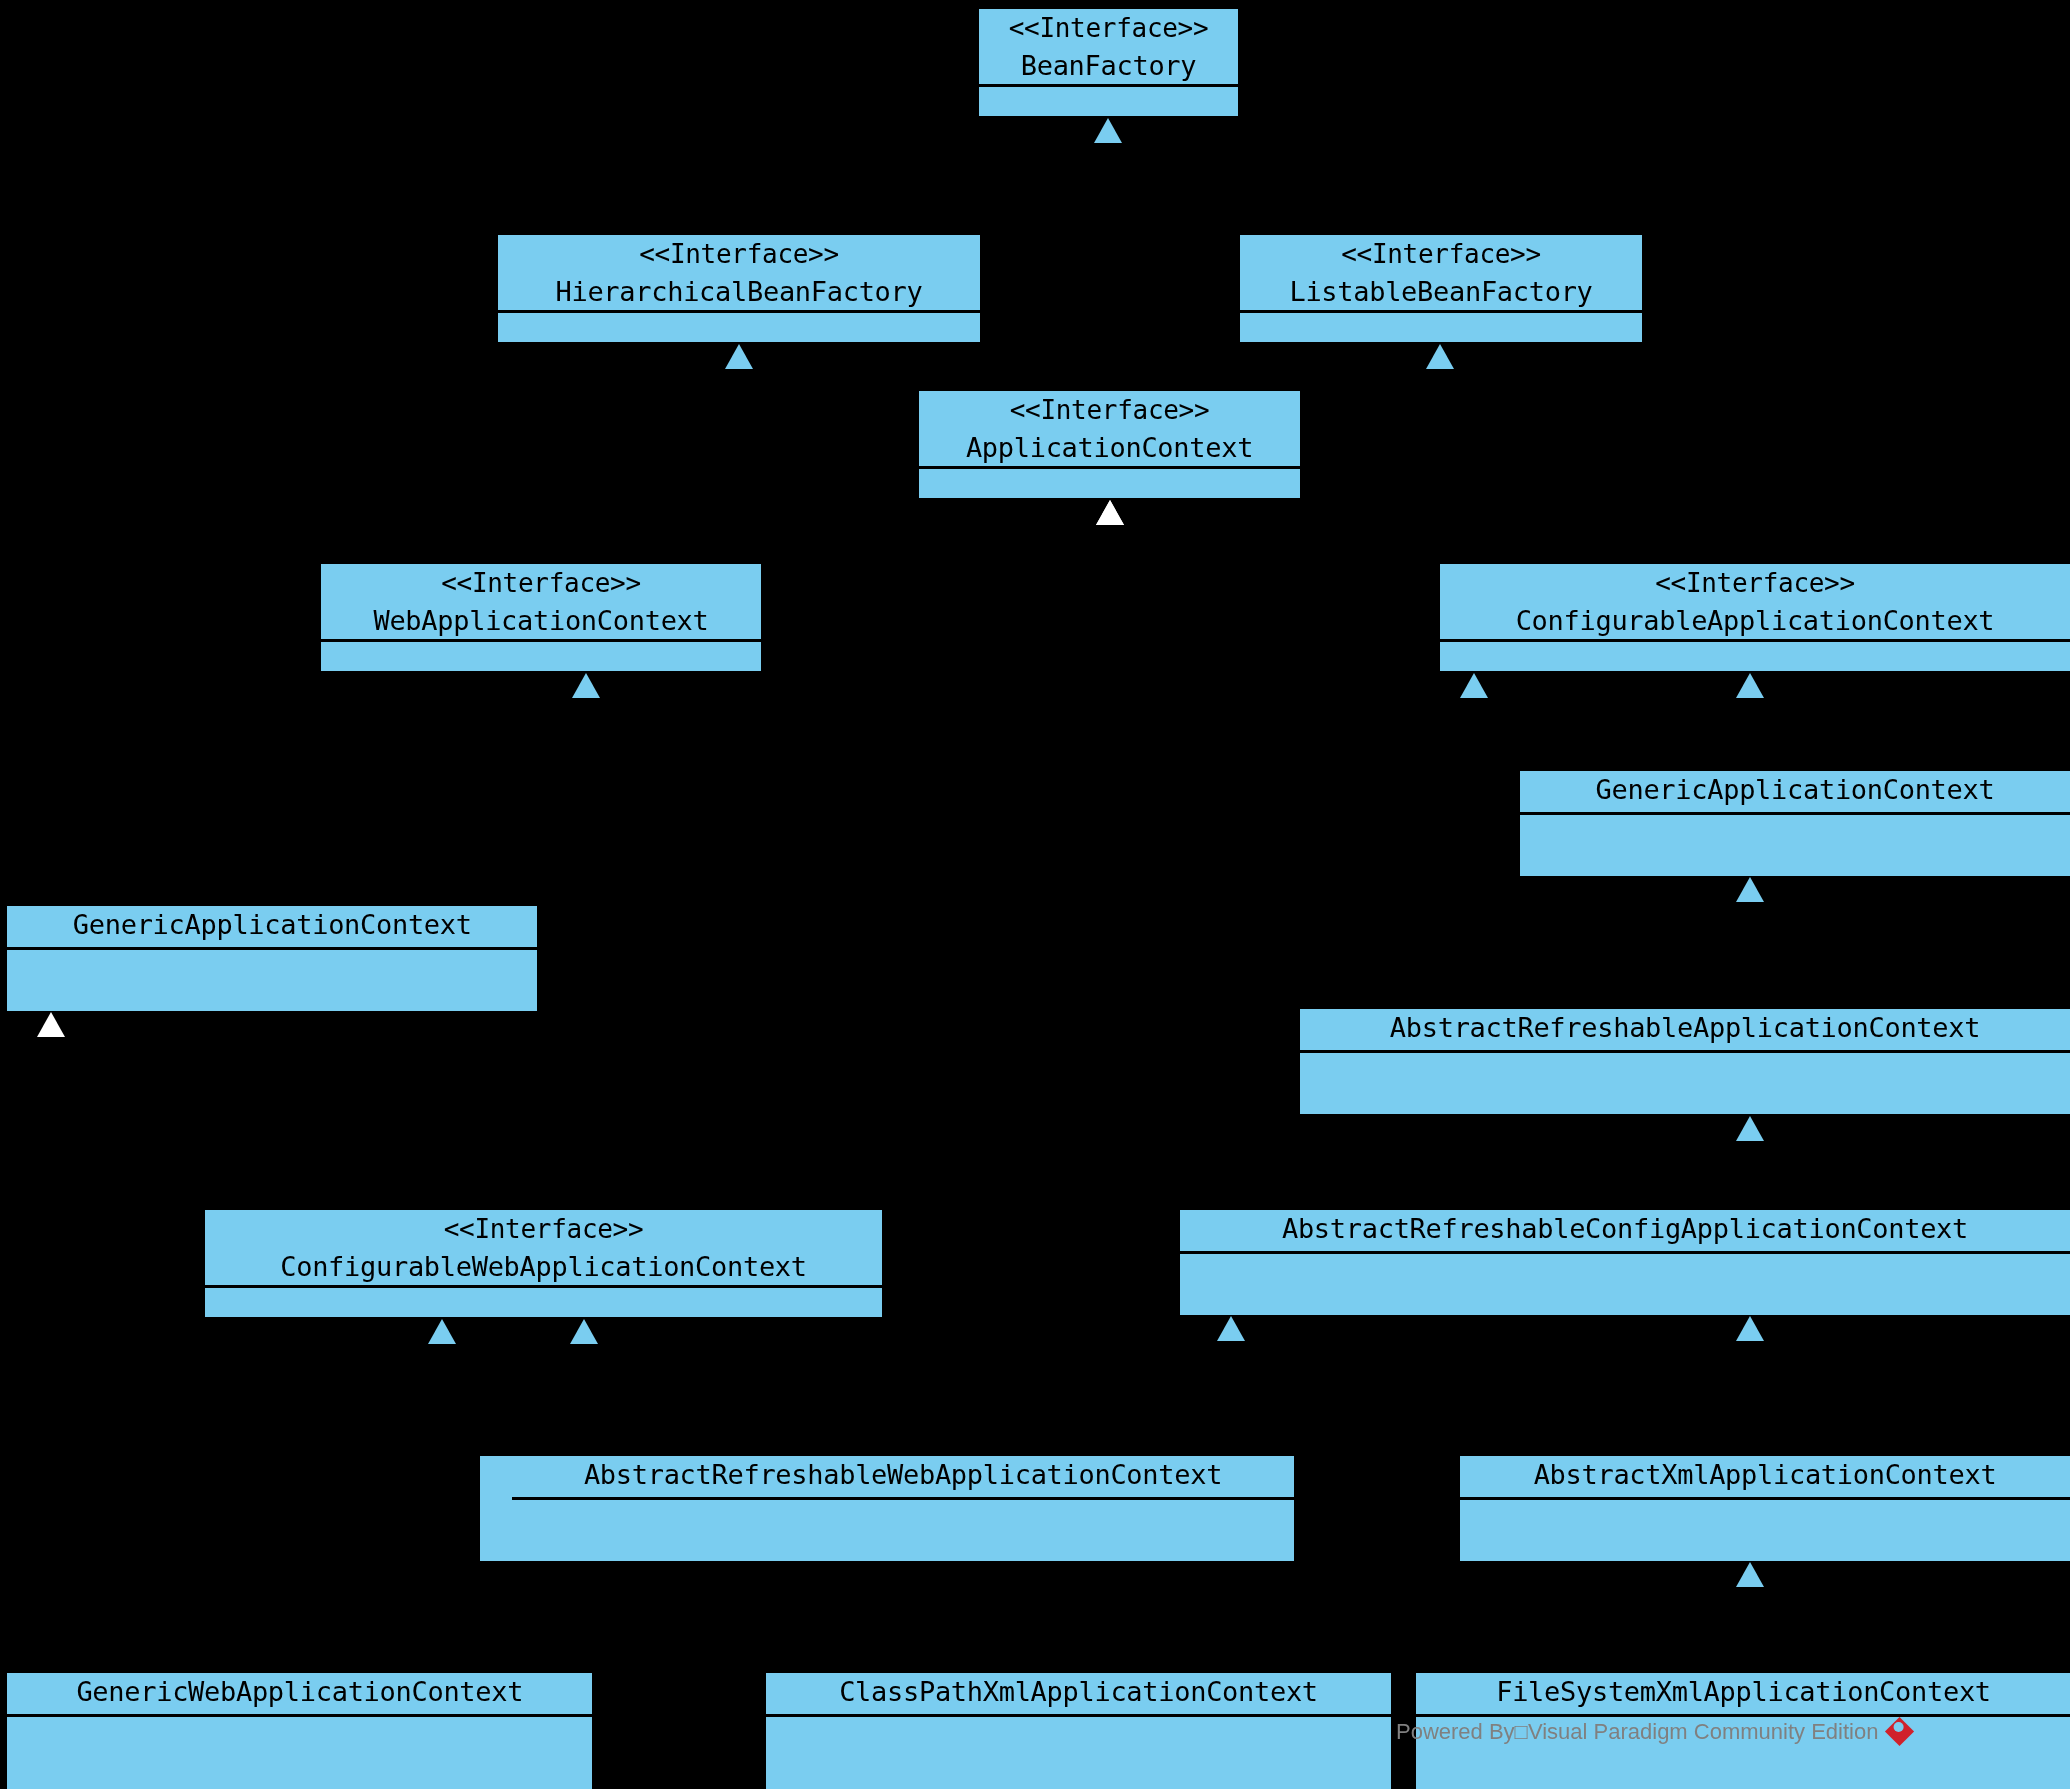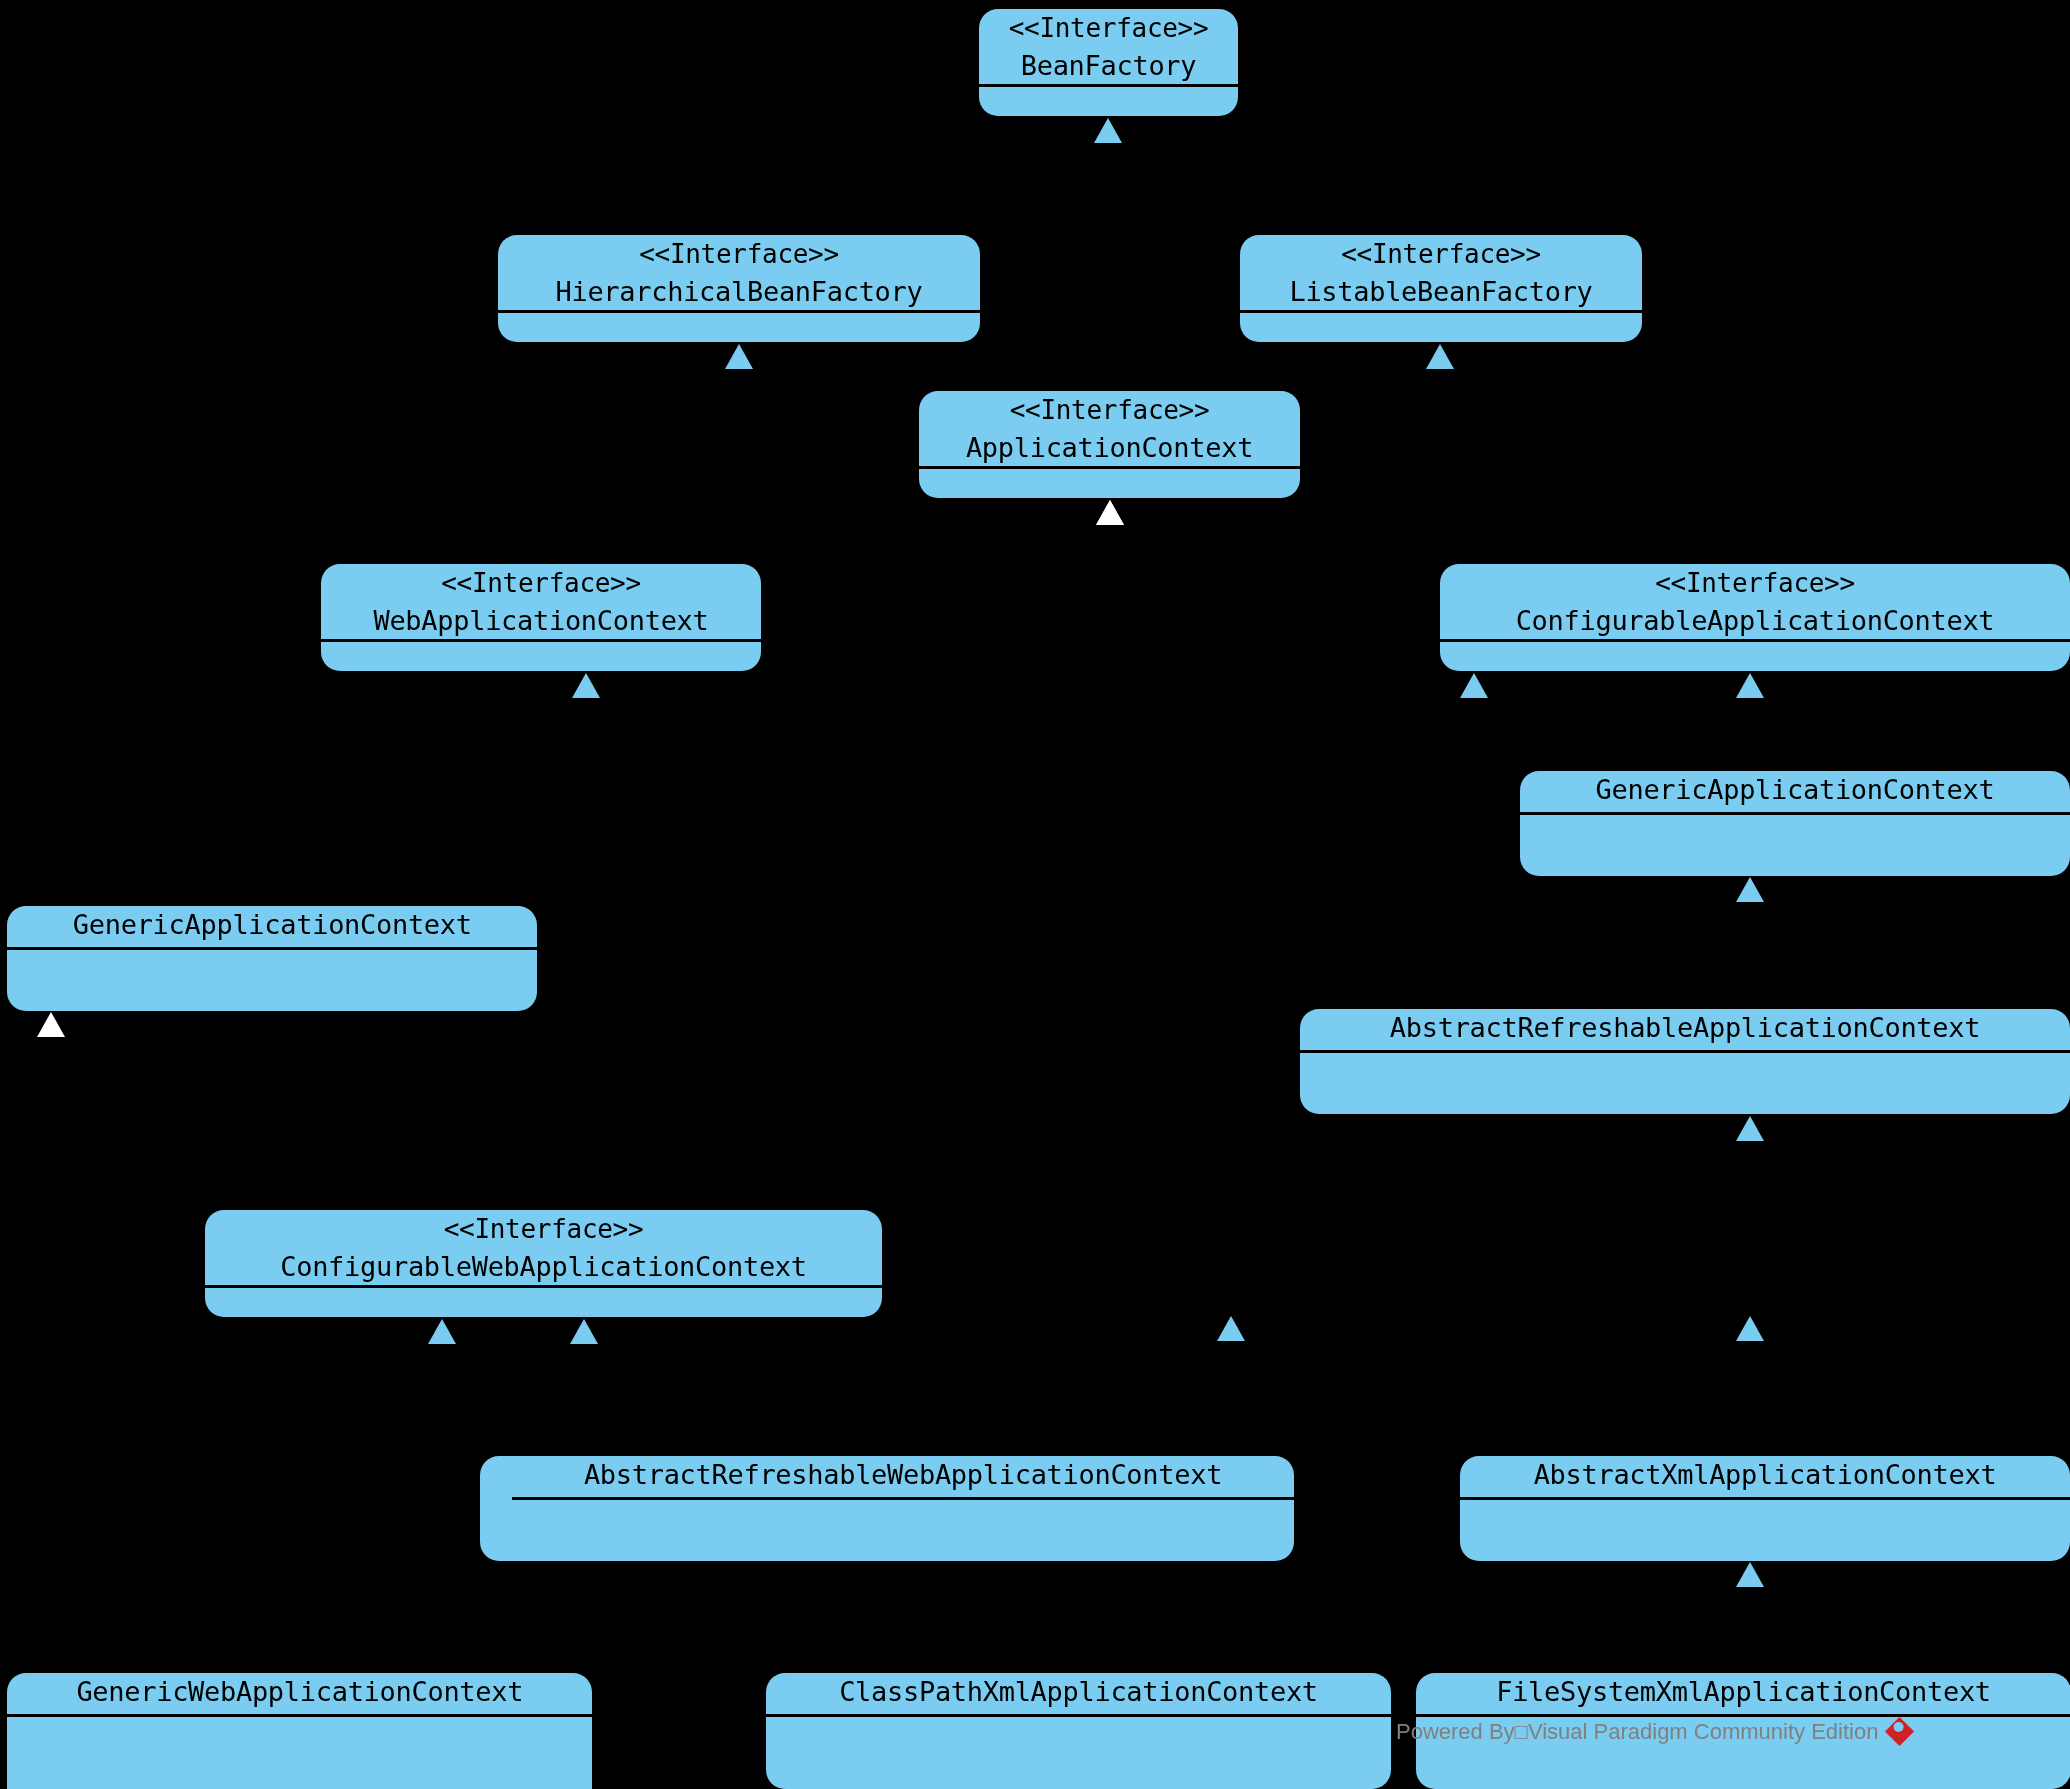--- a/index.html
+++ b/index.html
@@ -13,21 +13,20 @@
     height: 1789px;
     background: #000000;
     overflow: hidden;
     font-family: "DejaVu Sans Mono", "Liberation Mono", monospace;
   }
   
   .uml-box {
     position: absolute;
     background: #7ACDF0;
     box-sizing: border-box;
-    border-radius: 19px;
   }
   .uml-head {
     width: 100%;
     box-sizing: border-box;
     border-bottom: 3.6px solid #000000;
     text-align: center;
     color: #000000;
     font-family: "DejaVu Sans Mono", "Liberation Mono", monospace;
     font-size: 27px;
     line-height: 38px;
@@ -148,20 +147,26 @@
         <span class="cname">AbstractRefreshableApplicationContext</span>
       </div>
       <div class="uml-body" style="height: 61px;"></div>
     </div>
     <div class="uml-box" style="left: 205px; top: 1210px; width: 677px; height: 107px;">
       <div class="uml-head" style="height: 78px;">
         <span class="stereo">&lt;&lt;Interface&gt;&gt;</span>
         <span class="cname">ConfigurableWebApplicationContext</span>
       </div>
       <div class="uml-body" style="height: 29px;"></div>
+    </div>
+    <div class="uml-box" style="left: 1180px; top: 1210px; width: 890px; height: 105px;">
+      <div class="uml-head" style="height: 44px;">
+        <span class="cname">AbstractRefreshableConfigApplicationContext</span>
+      </div>
+      <div class="uml-body" style="height: 61px;"></div>
     </div>
     <div class="uml-box" style="left: 480px; top: 1456px; width: 814px; height: 105px; padding-left: 32px;">
       <div class="uml-head" style="height: 44px;">
         <span class="cname">AbstractRefreshableWebApplicationContext</span>
       </div>
       <div class="uml-body" style="height: 61px;"></div>
     </div>
     <div class="uml-box" style="left: 1460px; top: 1456px; width: 610px; height: 105px;">
       <div class="uml-head" style="height: 44px;">
         <span class="cname">AbstractXmlApplicationContext</span>

